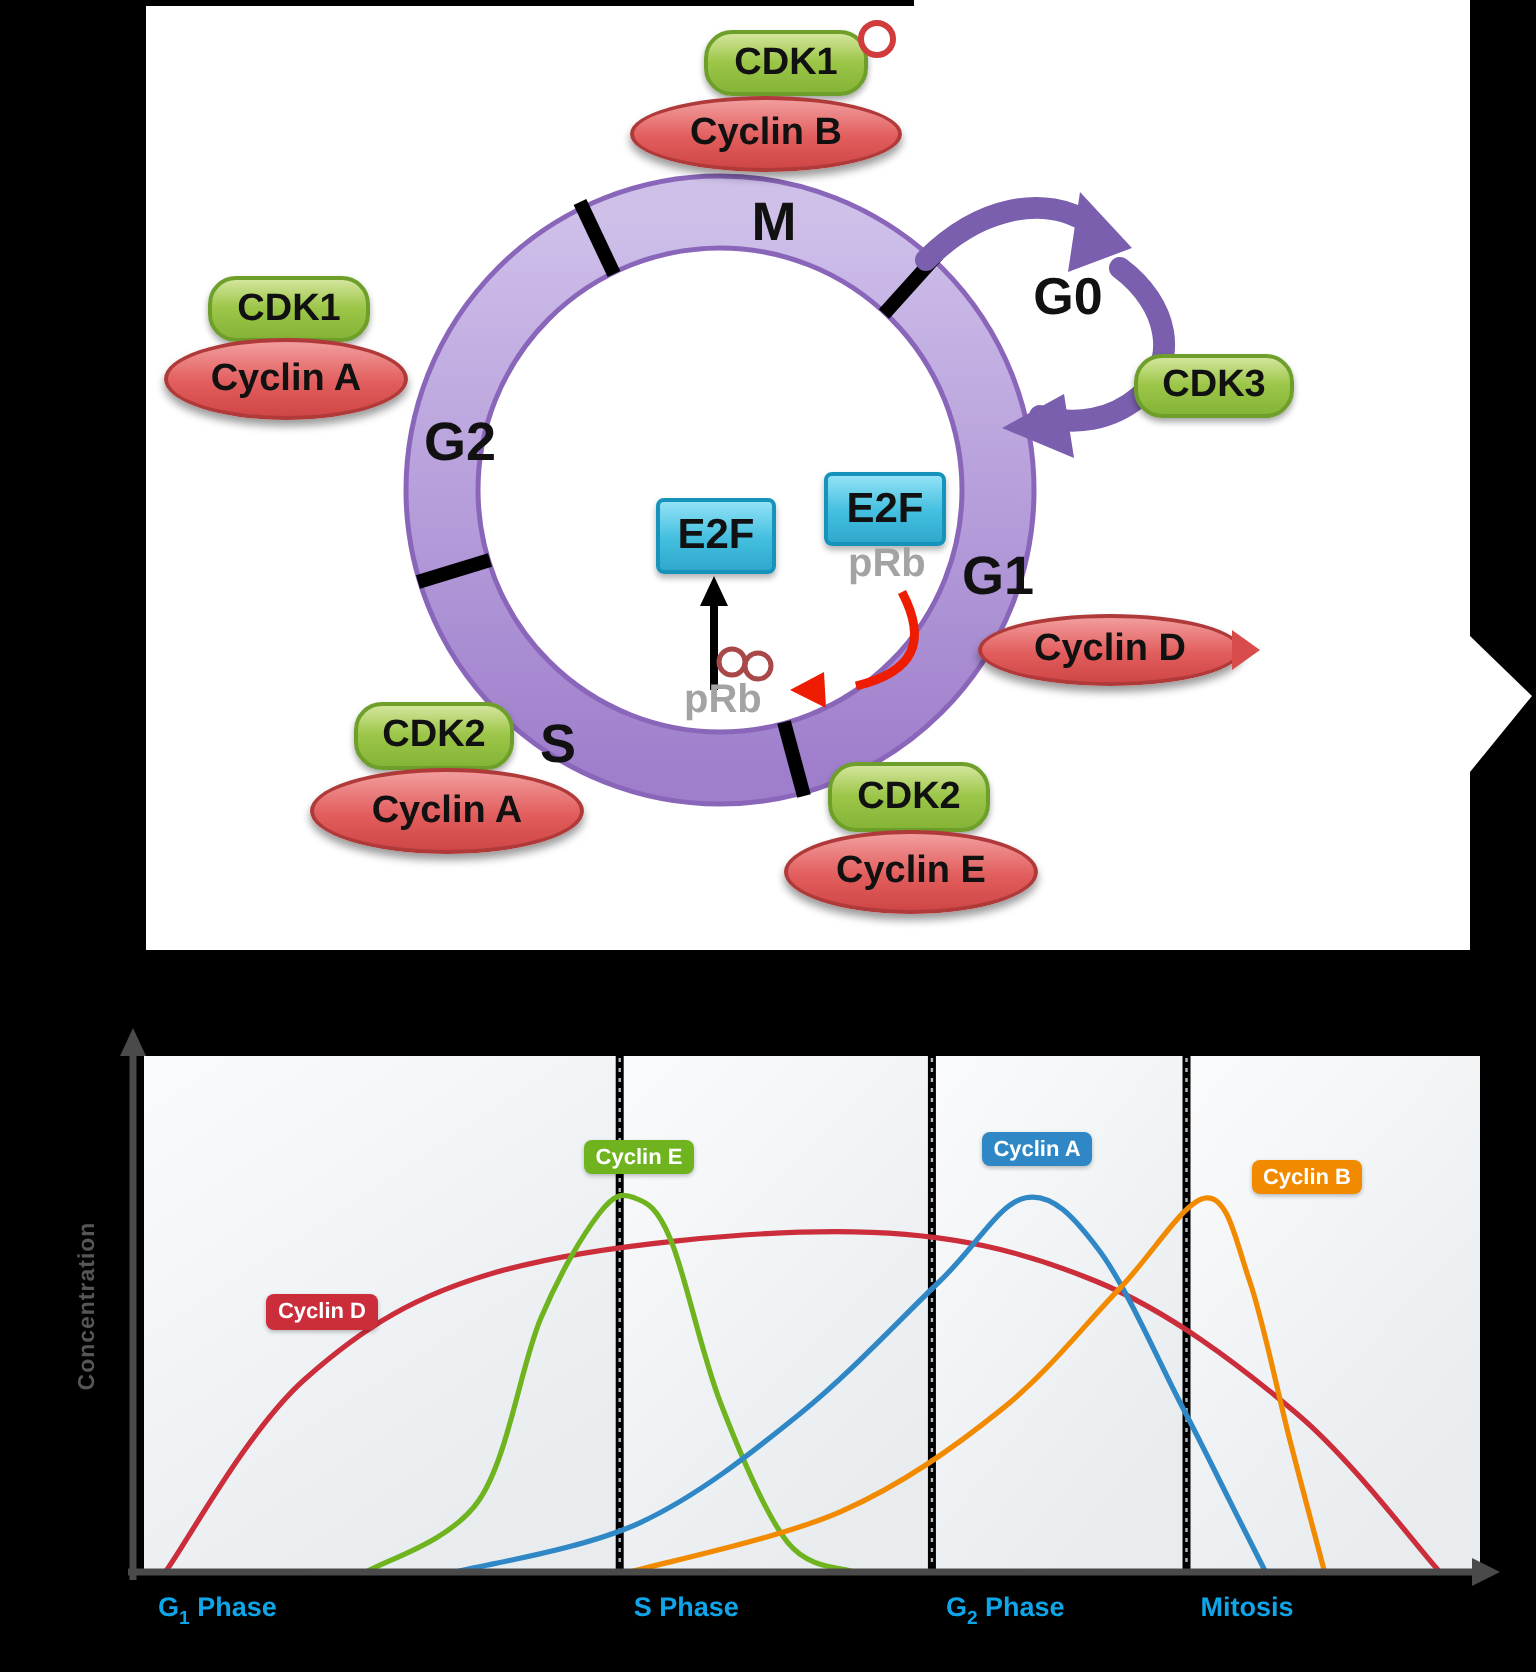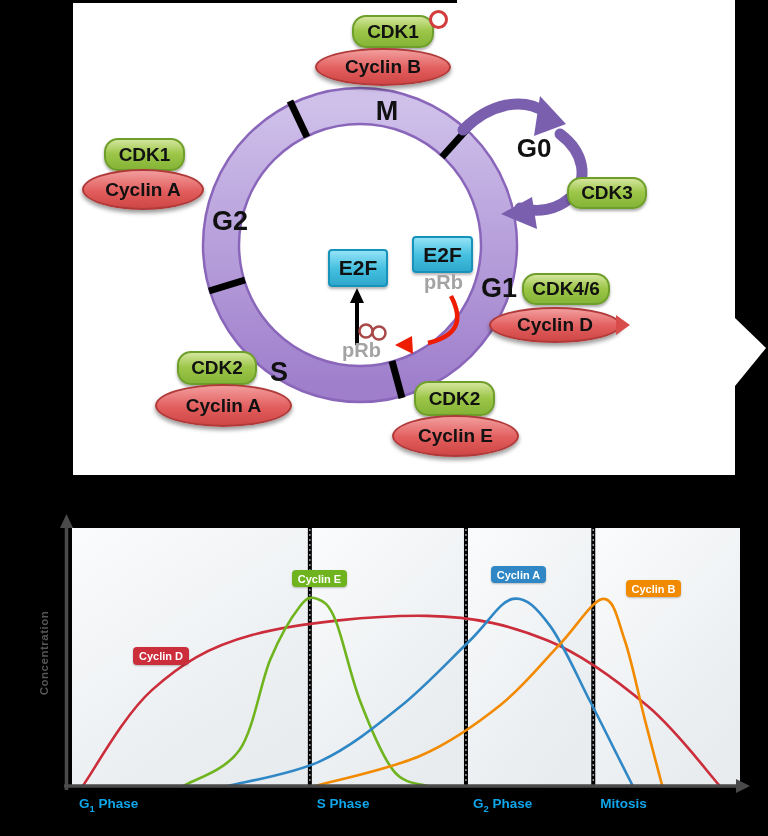--- a/index.html
+++ b/index.html
@@ -84,21 +84,20 @@
 
   <div class="cdk-box" style="left:352px;top:15px;width:82px;height:33px;">CDK1</div>
   <div class="phospho" style="left:429px;top:10px;"></div>
   <div class="cyclin" style="left:315px;top:48px;width:136px;height:38px;">Cyclin B</div>
 
   <div class="cdk-box" style="left:104px;top:138px;width:81px;height:33px;">CDK1</div>
   <div class="cyclin" style="left:82px;top:169px;width:122px;height:41px;">Cyclin A</div>
 
   <div class="cdk-box" style="left:567px;top:177px;width:80px;height:32px;text-align:right;">CDK3</div>
 
-  <div class="cdk-box" style="left:522px;top:273px;width:88px;height:32px;">CDK4/6</div>
   <div class="cyclin pointed" style="left:489px;top:307px;width:132px;height:36px;">Cyclin D</div>
 
   <div class="cdk-box" style="left:414px;top:381px;width:81px;height:35px;">CDK2</div>
   <div class="cyclin" style="left:392px;top:415px;width:127px;height:42px;">Cyclin E</div>
 
   <div class="cdk-box" style="left:177px;top:351px;width:80px;height:34px;">CDK2</div>
   <div class="cyclin" style="left:155px;top:384px;width:137px;height:43px;">Cyclin A</div>
 
   <div class="e2f-box" style="left:328px;top:249px;width:60px;height:38px;">E2F</div>
   <div class="e2f-box" style="left:412px;top:236px;width:61px;height:37px;">E2F</div>

